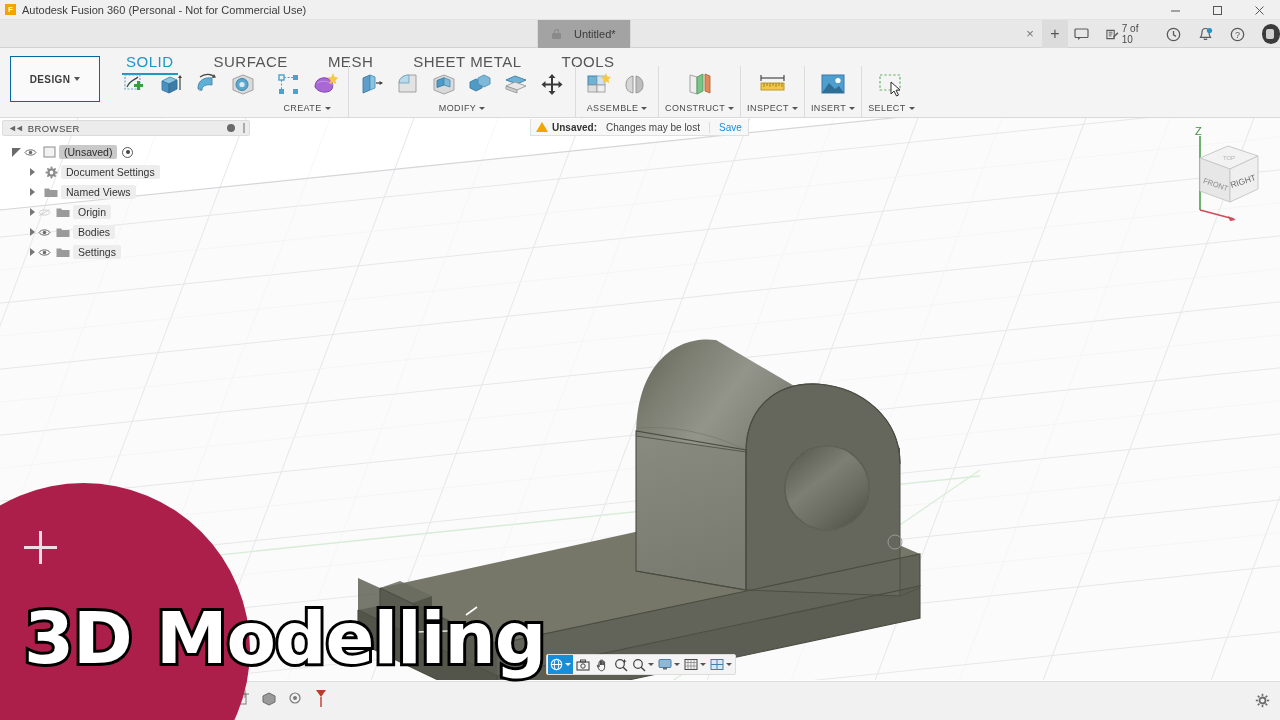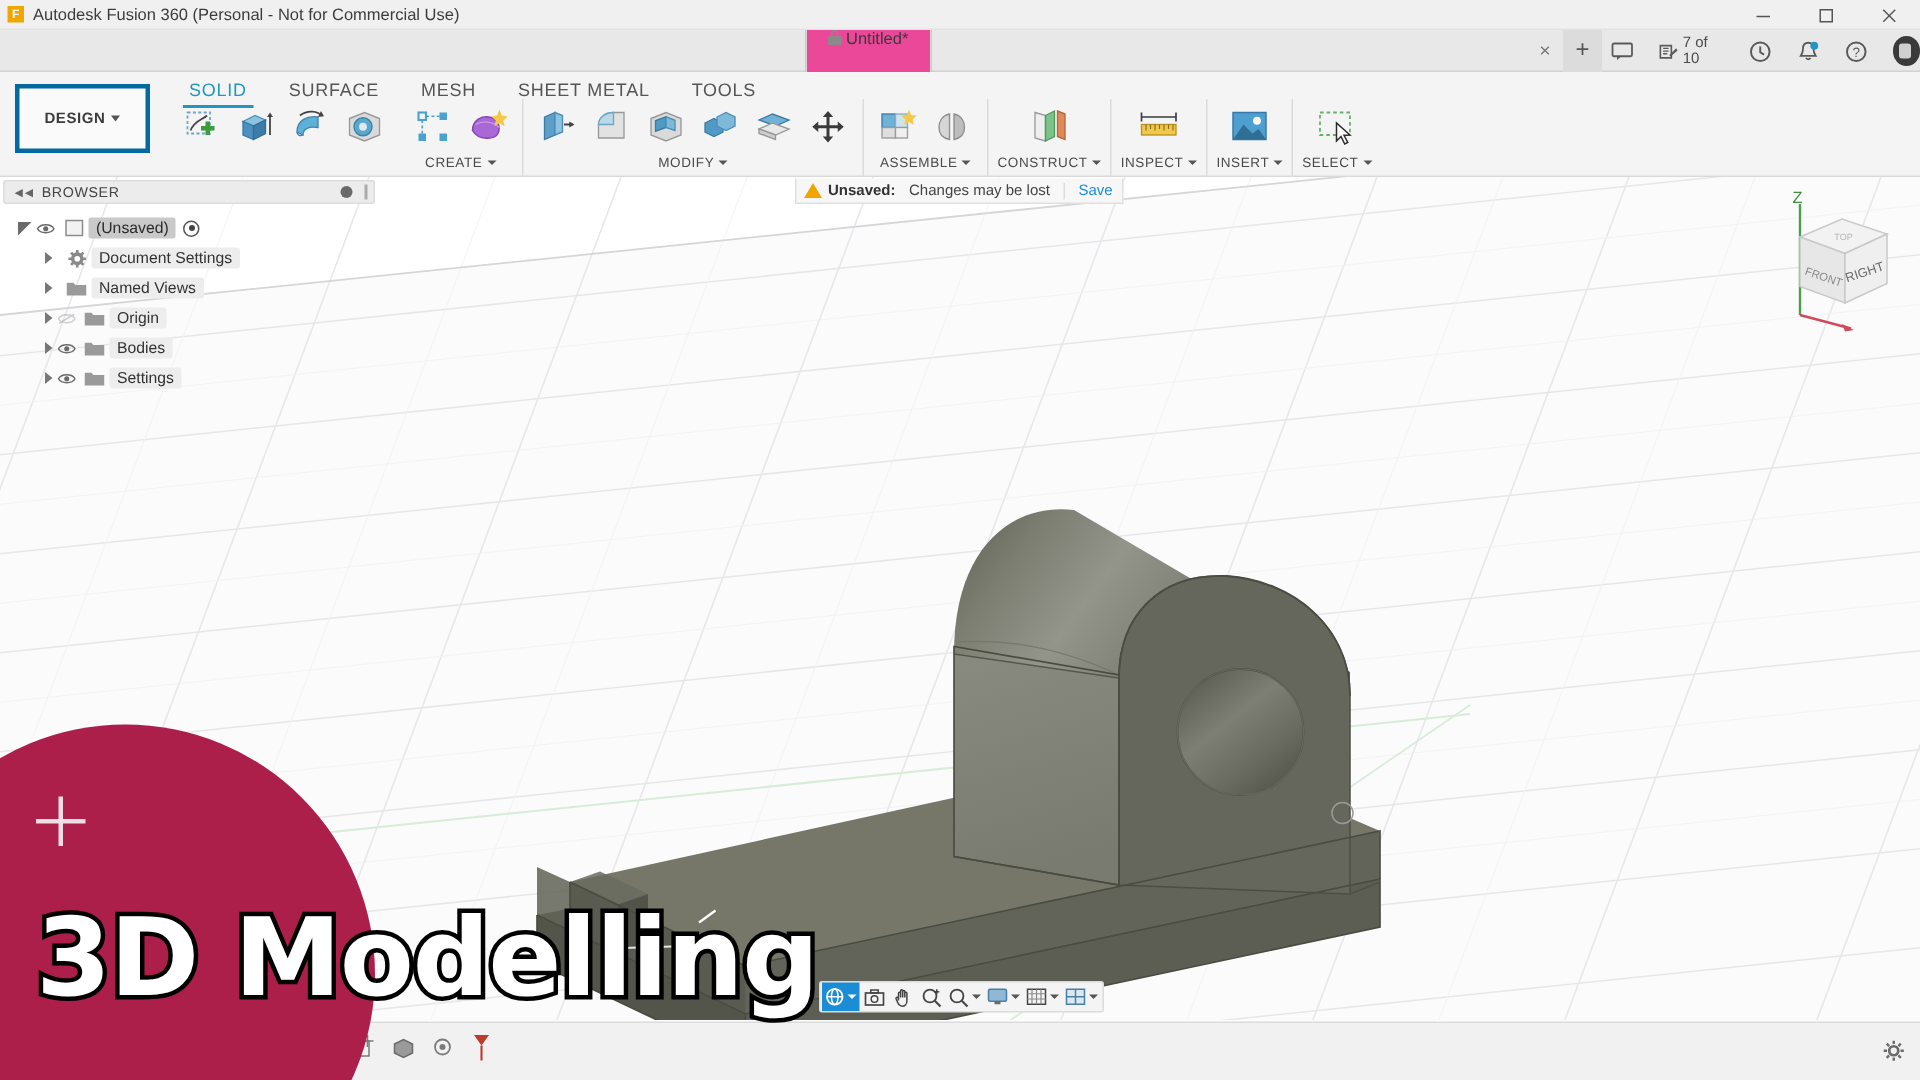--- a/index.html
+++ b/index.html
@@ -29,22 +29,22 @@
   }
   .tb-winbtn svg { display: block; }
 
   
   .tabstrip {
     position: absolute; top: 20px; left: 0; width: 1280px; height: 28px;
     background: #e8e8e8; border-bottom: 1px solid #d2d2d2;
   }
   .doc-tab {
     position: absolute; left: 537px; top: 0; height: 28px;
-    display: flex; gap: 3px;
-    padding: 0 14px; background: #ec4899;
+    display: flex; align-items: center; gap: 13px;
+    padding: 0 14px; background: #a3a3a3;
     border-left: 1px solid #d8d8d8; border-right: 1px solid #d8d8d8;
     font-size: 11px; color: #3a3a3a;
   }
   .lock-ico { width: 9px; height: 10px; position: relative; }
   .lock-ico .shackle {
     position: absolute; left: 2px; top: 0; width: 5px; height: 4px;
     border: 1.2px solid #8a8a8a; border-bottom: none;
     border-radius: 3px 3px 0 0;
   }
   .lock-ico .bodyb {
@@ -82,29 +82,29 @@
     width: 8px; height: 10px; background: #cfcfcf; border-radius: 2px;
   }
 
   
   .ribbon {
     position: absolute; top: 48px; left: 0; width: 1280px; height: 70px;
     background: #f4f4f4; border-bottom: 1px solid #d9d9d9;
   }
   .workspace-btn {
     position: absolute; left: 10px; top: 8px; width: 90px; height: 46px;
-    background: #fafafa; border: 3px solid #0369a1;
+    background: #fafafa; border: 1px solid #0369a1;
     display: flex; align-items: center; justify-content: center;
     gap: 4px; font-size: 10px; letter-spacing: .4px; color: #3c3c3c; font-weight: bold;
   }
   .ws-caret { border-left: 3.5px solid transparent; border-right: 3.5px solid transparent; border-top: 4px solid #555; }
 
   .ribbon-tabs {
-    position: absolute; left: 112px; top: 2px; display: flex; gap: 0;
-    font-size: 12px; letter-spacing: .5px;
+    position: absolute; left: 112px; top: 2px; display: flex; gap: 12px;
+    font-size: 15px; letter-spacing: .5px;
   }
   .rtab {
     padding: 3px 14px 5px; color: #555; position: relative;
   }
   .rtab.active { color: #2196c4; }
   .rtab.active::after {
     content: ""; position: absolute; left: 10px; right: 10px; bottom: 0;
     height: 2px; background: #2196c4;
   }
 

